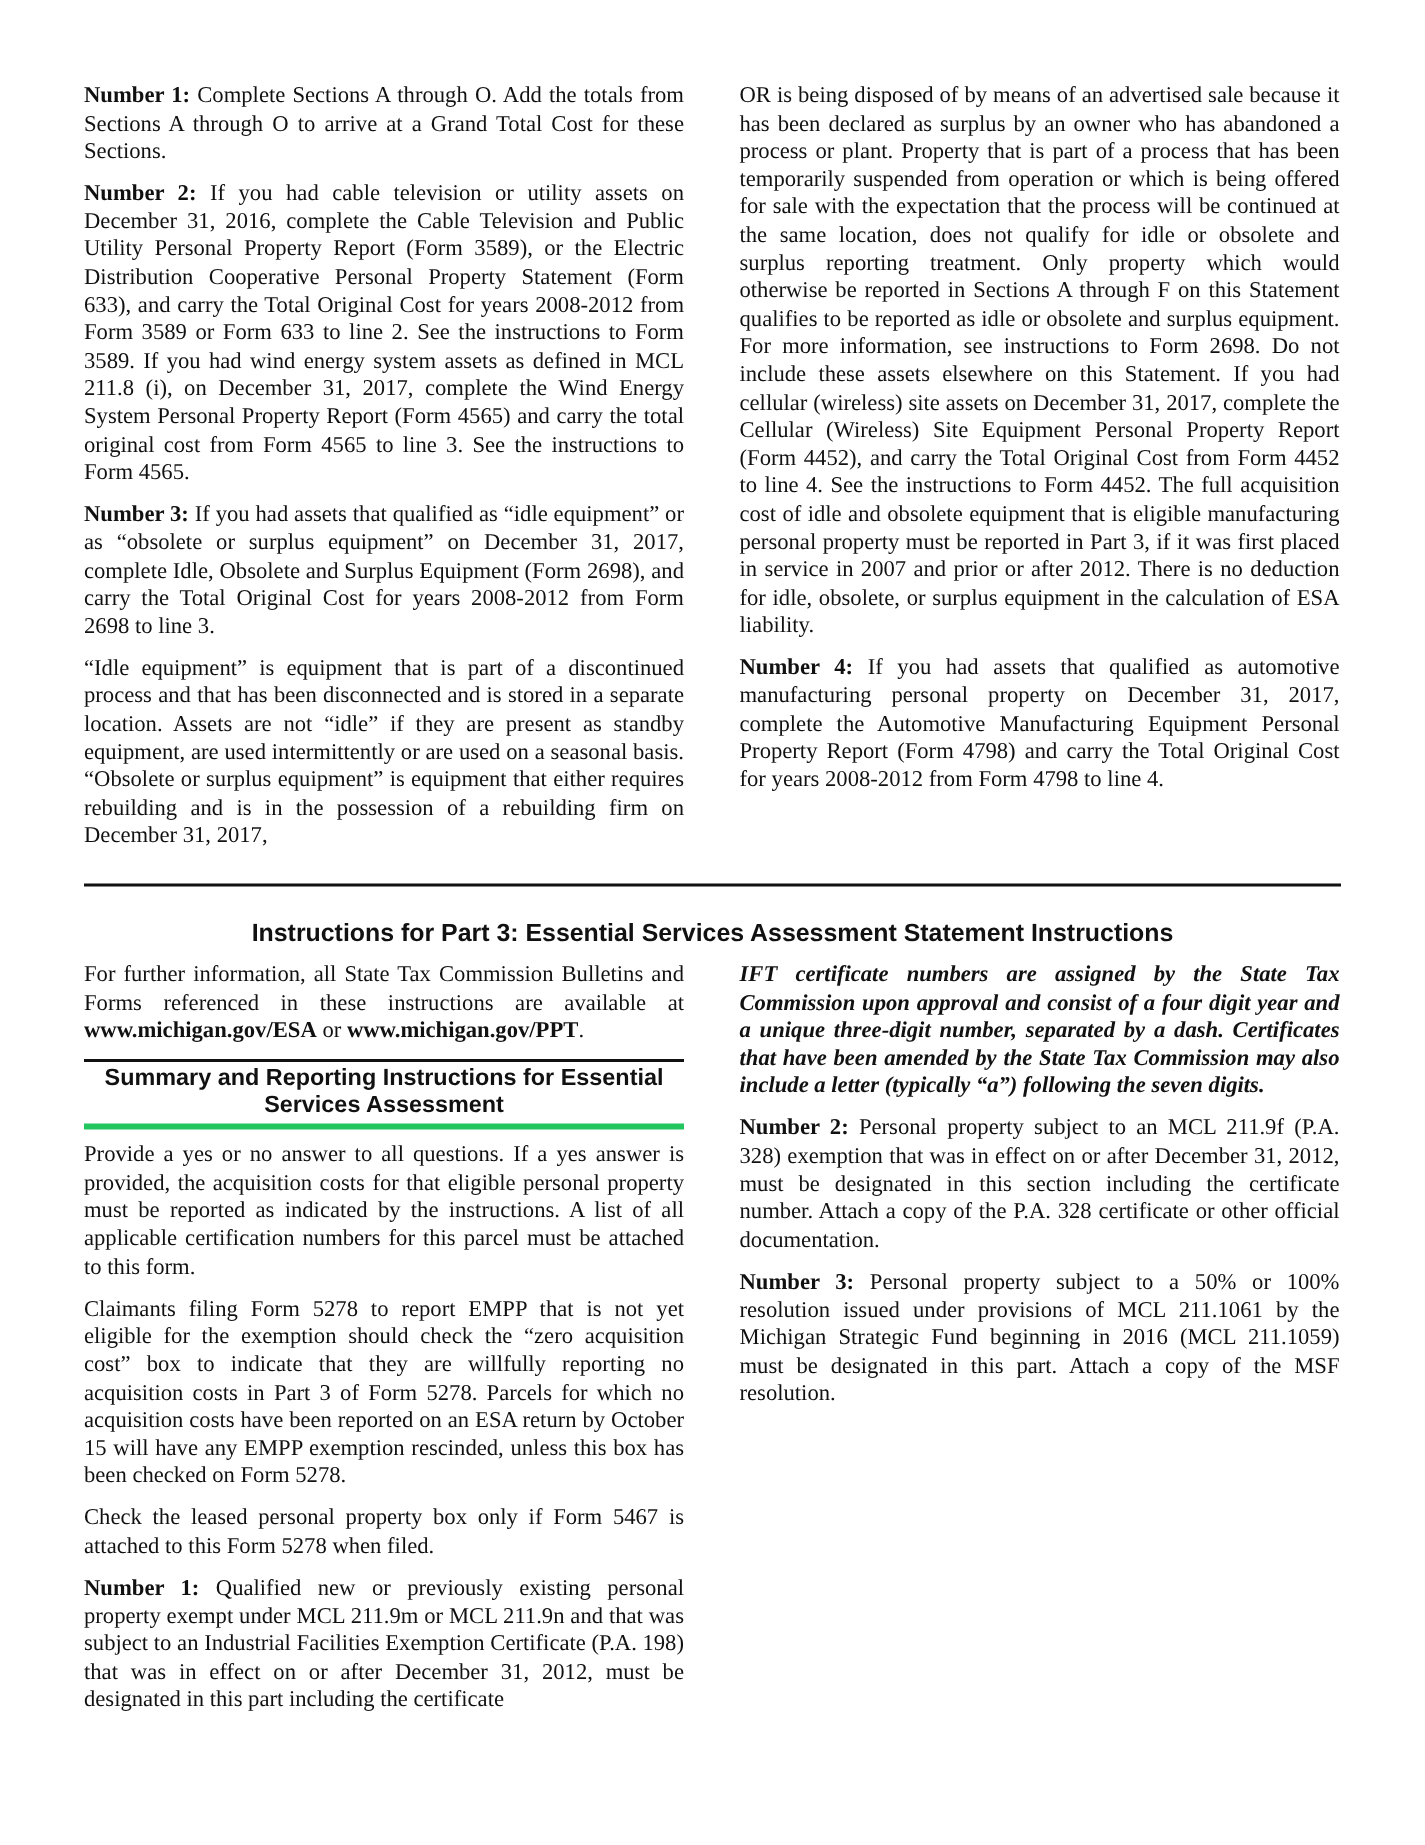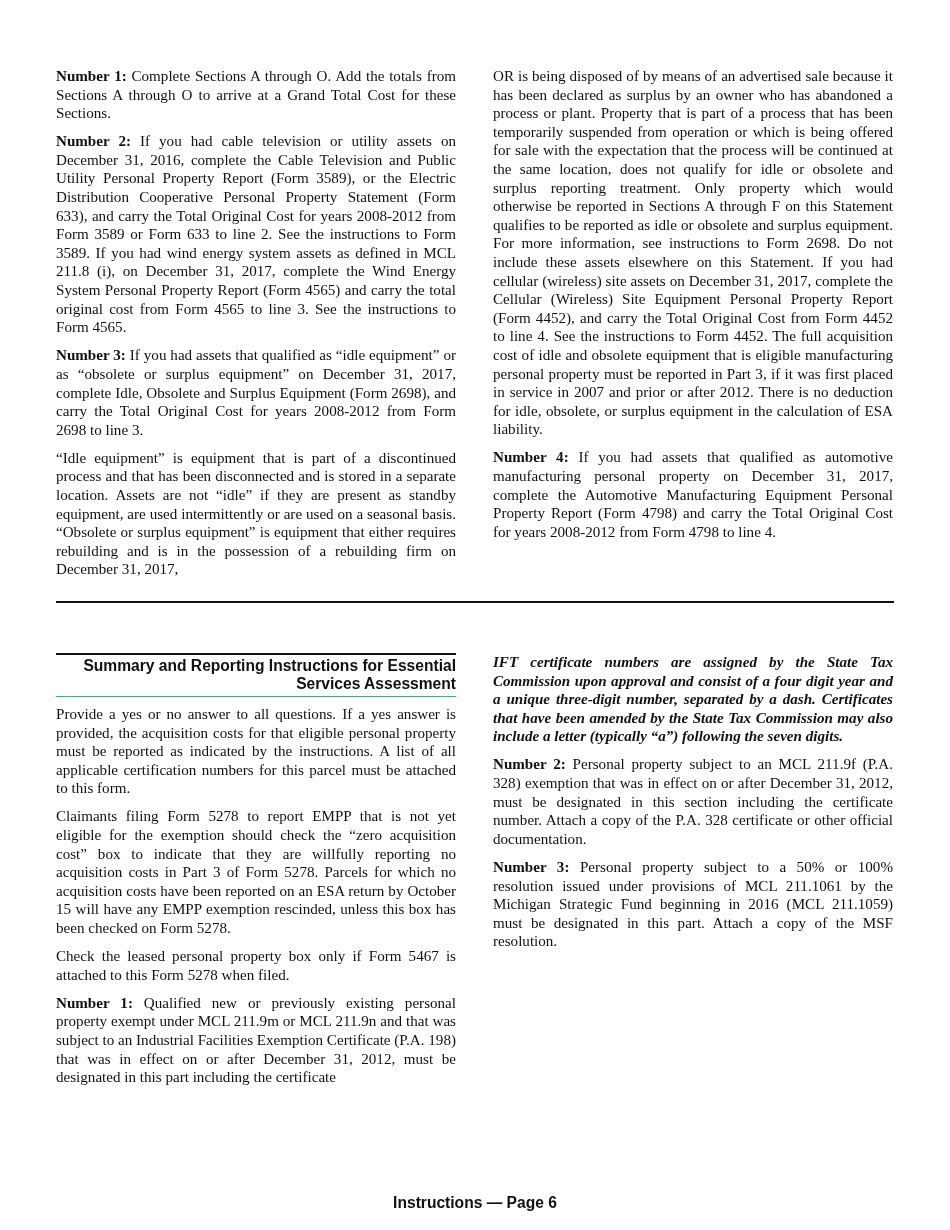--- a/index.html
+++ b/index.html
@@ -1,17 +1,17 @@
 <!DOCTYPE html>
 <html><head>
   <meta charset="utf-8">
   <style>
     html, body { margin: 0; padding: 0; background: #ffffff; }
     body { width: 950px; height: 1230px; position: relative; overflow: hidden; color: #111; }
-    .page { position: absolute; left: 0; top: 16px; width: 950px; height: 890px; }
+    .page { position: absolute; left: 0; top: 4px; width: 950px; height: 890px; }
     .col {
       position: absolute;
       width: 400px;
       font-family: "Liberation Serif", "DejaVu Serif", serif;
       font-size: 15.1px;
       line-height: 18.6px;
       text-align: justify;
     }
     .col p { margin: 0 0 9.5px 0; }
     .col b { font-weight: bold; }
@@ -24,24 +24,24 @@
       border-top: 2.5px solid #111;
     }
     .section-title {
       position: absolute; left: 56px; top: 608px; width: 838px;
       text-align: center;
       font-family: "Liberation Sans", "DejaVu Sans", sans-serif;
       font-weight: bold; font-size: 16.6px; line-height: 20px;
     }
     .subhead {
       border-top: 2px solid #111;
-      border-bottom: 1px solid #22c55e;
+      border-bottom: 4px solid #22c55e;
       font-family: "Liberation Sans", "DejaVu Sans", sans-serif;
       font-weight: bold; font-size: 15.6px; line-height: 18px;
-      text-align: right;
+      text-align: center;
       padding: 2px 0 3px 0;
       margin: 0 0 8px 0;
     }
     .footer {
       position: absolute; left: 0; top: 1177px; width: 950px;
       text-align: center;
       font-family: "Liberation Sans", "DejaVu Sans", sans-serif;
       font-weight: bold; font-size: 15.6px; line-height: 20px;
     }
     .bold-para { font-weight: bold; font-style: italic; }
@@ -58,29 +58,30 @@
     <p><span>“Idle equipment” is equipment that is part of a discontinued process and that has been disconnected and is stored in a separate location. Assets are not “idle” if they are present as standby equipment, are used intermittently or are used on a seasonal basis. “Obsolete or surplus equipment” is equipment that either requires rebuilding and is in the possession of a rebuilding firm on December 31, 2017,</span></p>
   </div>
 
   <div class="col top-right">
     <p><span>OR is being disposed of by means of an advertised sale because it has been declared as surplus by an owner who has abandoned a process or plant. Property that is part of a process that has been temporarily suspended from operation or which is being offered for sale with the expectation that the process will be continued at the same location, does not qualify for idle or obsolete and surplus reporting treatment. Only property which would otherwise be reported in Sections A through F on this Statement qualifies to be reported as idle or obsolete and surplus equipment. For more information, see instructions to Form 2698. Do not include these assets elsewhere on this Statement. If you had cellular (wireless) site assets on December 31, 2017, complete the Cellular (Wireless) Site Equipment Personal Property Report (Form 4452), and carry the Total Original Cost from Form 4452 to line 4. See the instructions to Form 4452. The full acquisition cost of idle and obsolete equipment that is eligible manufacturing personal property must be reported in Part 3, if it was first placed in service in 2007 and prior or after 2012. There is no deduction for idle, obsolete, or surplus equipment in the calculation of ESA liability.</span></p>
     <p><b>Number 4:</b><span> If you had assets that qualified as automotive manufacturing personal property on December 31, 2017, complete the Automotive Manufacturing Equipment Personal Property Report (Form 4798) and carry the Total Original Cost for years 2008-2012 from Form 4798 to line 4.</span></p>
   </div>
 
   <div class="thick-rule"></div>
 
+  <div class="section-title">Instructions for Part 3: Essential Services Assessment Statement Instructions</div>
 
   <div class="col bot-left">
+    <p><span>For further information, all State Tax Commission Bulletins and Forms referenced in these instructions are available at </span><b>www.michigan.gov/ESA</b><span> or </span><b>www.michigan.gov/PPT</b><span>.</span></p>
     <div class="subhead">Summary and Reporting Instructions for Essential Services Assessment</div>
     <p><span>Provide a yes or no answer to all questions. If a yes answer is provided, the acquisition costs for that eligible personal property must be reported as indicated by the instructions. A list of all applicable certification numbers for this parcel must be attached to this form.</span></p>
     <p><span>Claimants filing Form 5278 to report EMPP that is not yet eligible for the exemption should check the “zero acquisition cost” box to indicate that they are willfully reporting no acquisition costs in Part 3 of Form 5278.  Parcels for which no acquisition costs have been reported on an ESA return by October 15 will have any EMPP exemption rescinded, unless this box has been checked on Form 5278.</span></p>
     <p><span>Check the leased personal property box only if Form 5467 is attached to this Form 5278 when filed.</span></p>
     <p><b>Number 1:</b><span> Qualified new or previously existing personal property exempt under MCL 211.9m or MCL 211.9n and that was subject to an Industrial Facilities Exemption Certificate (P.A. 198) that was in effect on or after December 31, 2012, must be designated in this part including the certificate</span></p>
   </div>
 
   <div class="col bot-right">
     <p class="bold-para"><span>IFT certificate numbers are assigned by the State Tax Commission upon approval and consist of a four digit year and a unique three-digit number, separated by a dash. Certificates that have been amended by the State Tax Commission may also include a letter (typically “a”) following the seven digits.</span></p>
     <p><b>Number 2:</b><span> Personal property subject to an MCL 211.9f (P.A. 328) exemption that was in effect on or after December 31, 2012, must be designated in this section including the certificate number. Attach a copy of the P.A. 328 certificate or other official documentation.</span></p>
     <p><b>Number 3:</b><span> Personal property subject to a 50% or 100% resolution issued under provisions of MCL 211.1061 by the Michigan Strategic Fund beginning in 2016 (MCL 211.1059) must be designated in this part. Attach a copy of the MSF resolution.</span></p>
   </div>
 
-  <div class="footer">Instructions — Page 6</div>
 </div>
 
 </body></html>

